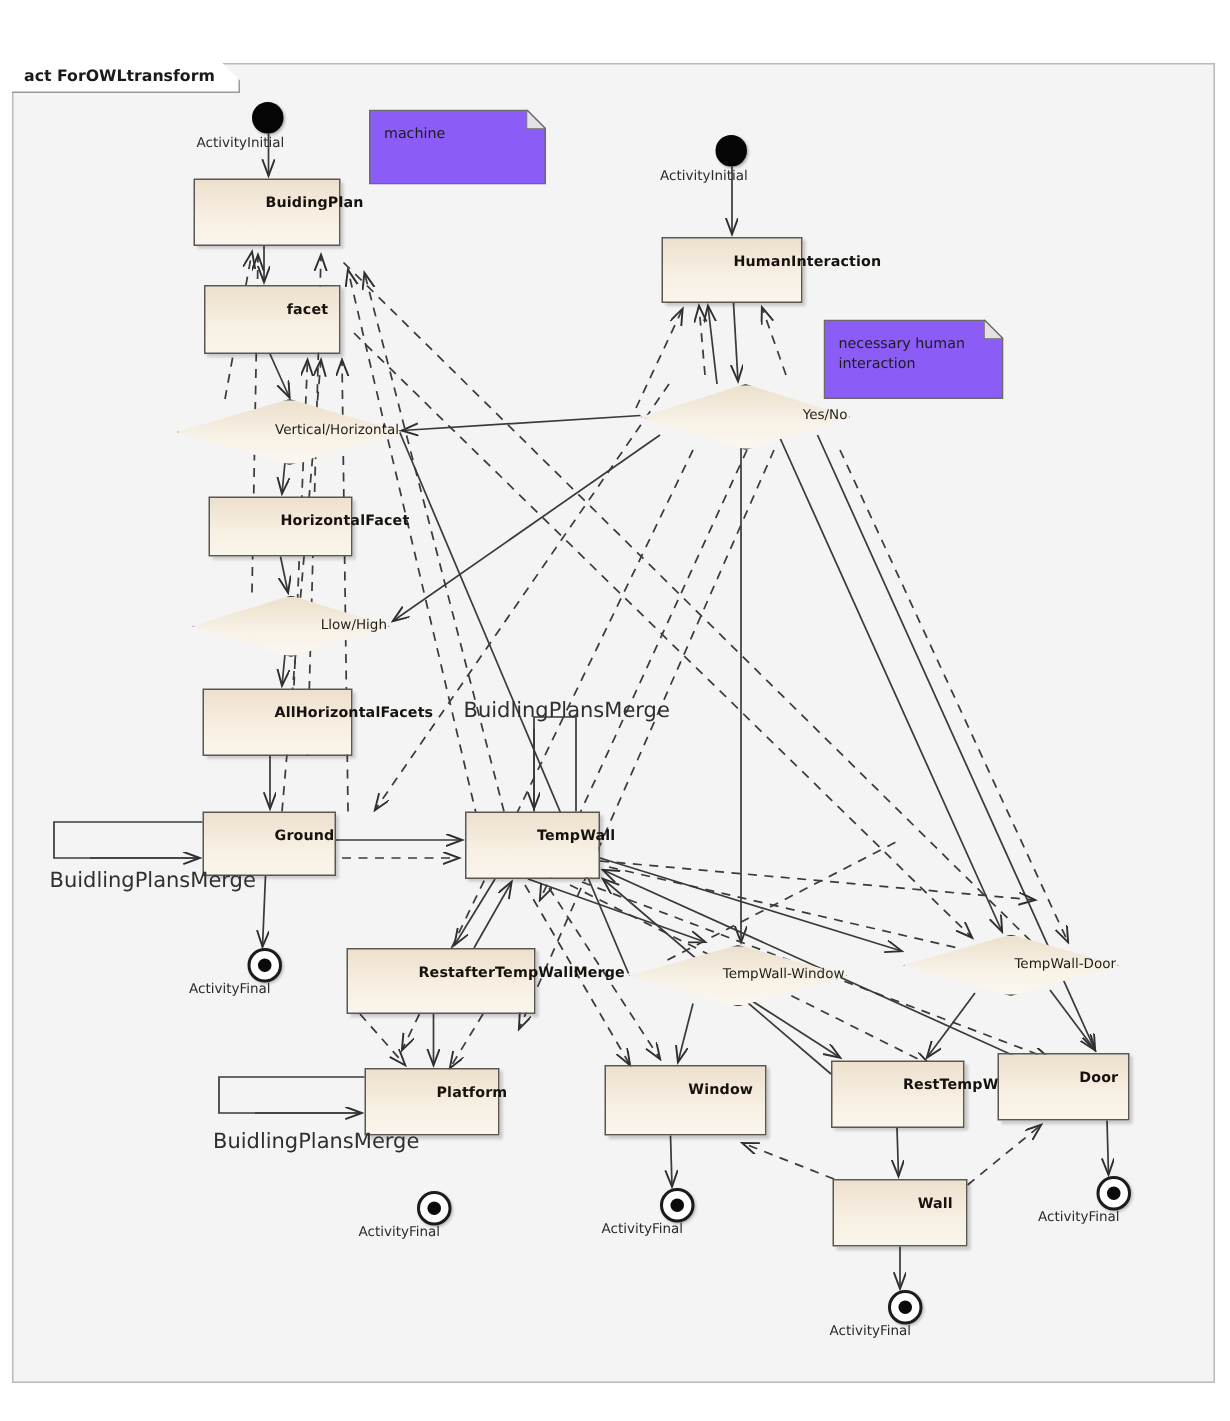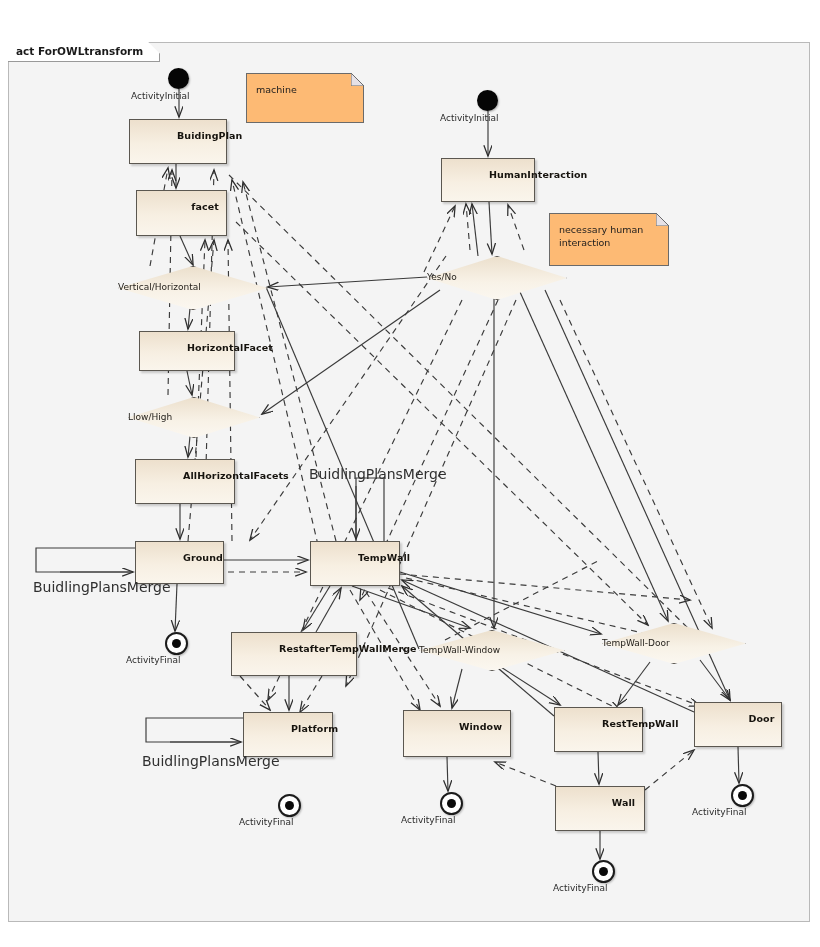--- a/index.html
+++ b/index.html
@@ -27,36 +27,36 @@
              letter-spacing:.1px;padding-top:10px;white-space:nowrap;}
 
   
   .dec{position:absolute;box-sizing:border-box;}
   .dec .shape{position:absolute;left:0;top:0;width:100%;height:100%;
               background:linear-gradient(180deg,#ece0cd 0%,#f8f2e7 60%,#fbf7f0 100%);
               border:1.1px solid #4b4740;
               clip-path:polygon(50% 0,100% 50%,50% 100%,0 50%);
               -webkit-clip-path:polygon(50% 0,100% 50%,50% 100%,0 50%);}
   .dec .lbl{position:absolute;left:0;right:0;top:50%;transform:translateY(-50%);
-            font-size:9px;color:#201d18;text-align:left;white-space:nowrap;}
+            font-size:9px;color:#201d18;text-align:right;white-space:nowrap;}
 
   
   .initial{position:absolute;width:21px;height:21px;border-radius:50%;
            background:#050505;box-shadow:1px 1px 2px rgba(0,0,0,.3);}
   
   .final{position:absolute;width:19px;height:19px;border-radius:50%;
          background:#ffffff;border:2px solid #1b1b1b;
          box-shadow:1px 1px 2px rgba(0,0,0,.25);}
   .final::after{content:"";position:absolute;left:50%;top:50%;width:9px;height:9px;
                 margin:-4.5px 0 0 -4.5px;border-radius:50%;background:#0a0a0a;}
 
   .caption{position:absolute;font-size:9px;color:#2b2b2b;white-space:nowrap;}
 
   
-  .note{position:absolute;box-sizing:border-box;background:#fdba74;
+  .note{position:absolute;box-sizing:border-box;background:#8b5cf6;
         border:1px solid #6a6a6a;
         clip-path:polygon(0 0,calc(100% - 13px) 0,100% 13px,100% 100%,0 100%);
         -webkit-clip-path:polygon(0 0,calc(100% - 13px) 0,100% 13px,100% 100%,0 100%);
         box-shadow:2px 2px 2px rgba(0,0,0,.15);}
   .note .txt{display:block;font-size:9.5px;color:#1c1c1c;padding:10px 9px;line-height:1.35;}
   .note-fold{position:absolute;width:13px;height:13px;pointer-events:none;}
 
   
   .mlabel{position:absolute;font-size:14px;color:#2f2f2f;white-space:nowrap;}
 </style>
@@ -227,21 +227,21 @@
     </div>
 
   <div class="node" style="left:403px;top:710px;width:108px;height:47px">
     <span class="lbl">Window</span>
     </div>
 
   <div class="node" style="left:554px;top:707px;width:89px;height:45px">
     <span class="lbl">RestTempWall</span>
     </div>
 
-  <div class="node" style="left:694px;top:702px;width:88px;height:45px">
+  <div class="node" style="left:665px;top:702px;width:88px;height:45px">
     <span class="lbl">Door</span>
     </div>
 
   <div class="node" style="left:555px;top:786px;width:90px;height:45px">
     <span class="lbl">Wall</span>
     </div>
 
   <div class="node" style="left:441px;top:158px;width:94px;height:44px">
     <span class="lbl">HumanInteraction</span>
     </div>

